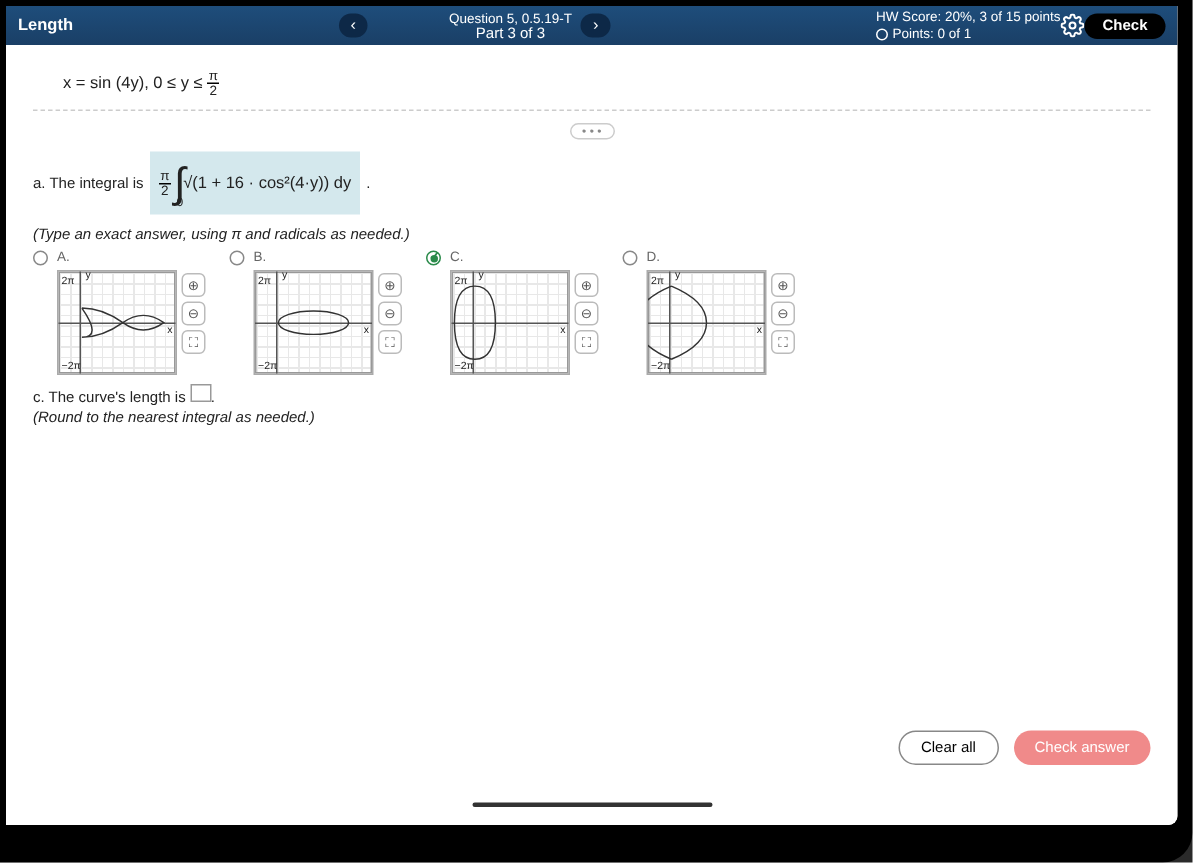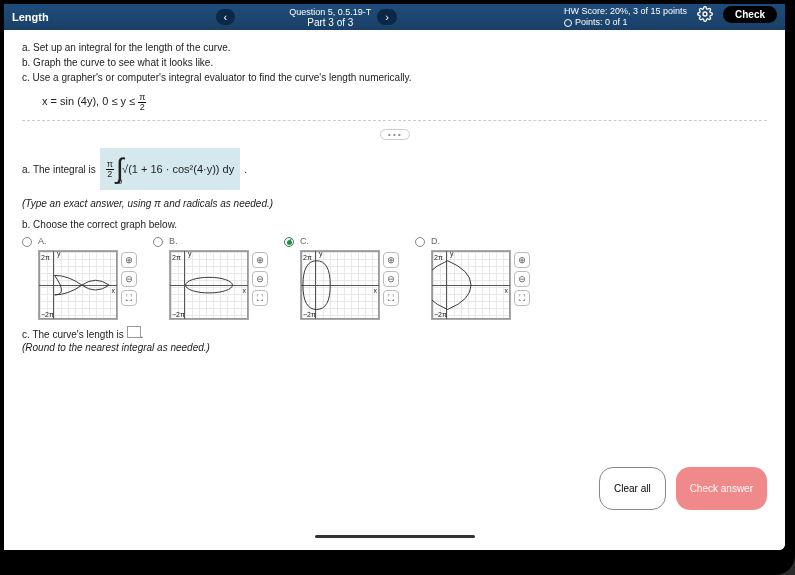--- a/index.html
+++ b/index.html
@@ -5,21 +5,21 @@
     * { margin: 0; padding: 0; box-sizing: border-box; font-family: Arial, sans-serif; }
     body { background: #2a2a2a; width: 795px; height: 575px; overflow: hidden; }
     .tablet-frame { background: #000; padding: 4px 10px 25px 4px; border-radius: 0 0 20px 0; height: 575px; }
     .screen { background: #f5f5f5; border-radius: 0 0 6px 0; height: 546px; overflow: hidden; position: relative; }
     
     .header { background: linear-gradient(#1e4d7b, #1a3f66); color: #fff; height: 26px; display: flex; align-items: center; padding: 0 8px; font-size: 10px; }
     .header-left { font-weight: bold; font-size: 11px; }
     .header-center { flex: 1; display: flex; align-items: center; justify-content: center; gap: 6px; }
     .nav-btn { background: #0d2847; padding: 2px 8px; border-radius: 8px; font-size: 11px; }
     .part-info { text-align: center; margin-left: 48px; }
-    .header-right { display: flex; align-items: flex-start; gap: 10px; }
+    .header-right { display: flex; align-items: center; }
     .score-box { font-size: 9px; line-height: 1.2; }
     .score-circle { display: inline-block; width: 8px; height: 8px; border: 1.5px solid #fff; border-radius: 50%; margin-right: 3px; vertical-align: middle; }
     .settings-icon { width: 16px; height: 16px; }
     .save-btn { background: #000; padding: 3px 12px; border-radius: 10px; font-weight: bold; font-size: 10px; }
     
     .content { background: #fff; padding: 10px 18px; font-size: 10px; color: #222; height: calc(100% - 26px); position: relative; }
     .problem-text { line-height: 1.5; margin-bottom: 8px; }
     .equation { margin: 6px 20px; font-size: 11px; }
     .eq-image-dots { text-align: center; font-size: 8px; color: #888; border: 1px solid #ccc; border-radius: 6px; width: 30px; margin: 4px auto; }
     
@@ -45,21 +45,21 @@
     .graph-axis-x { position: absolute; top: 50%; left: 0; right: 0; height: 1px; background: #555; }
     .graph-axis-y { position: absolute; left: 14px; top: 0; bottom: 0; width: 1px; background: #555; }
     .graph-tools { display: flex; flex-direction: column; gap: 3px; padding-top: 6px; }
     .tool-btn { width: 16px; height: 16px; border: 1px solid #bbb; border-radius: 4px; display: flex; align-items: center; justify-content: center; font-size: 9px; color: #555; }
     .axis-label { position: absolute; font-size: 7px; }
     
     .part-c { margin-top: 6px; }
     .input-box { display: inline-block; width: 14px; height: 12px; border: 1px solid #999; }
     
     .footer-btns { position: absolute; bottom: 40px; right: 18px; display: flex; gap: 10px; }
-    .clear-btn { padding: 15px 14px; border: 1.5px solid #888; border-radius: 14px; background: #fff; font-size: 10px; }
+    .clear-btn { padding: 5px 14px; border: 1.5px solid #888; border-radius: 14px; background: #fff; font-size: 10px; }
     .check-btn { padding: 5px 14px; border: none; border-radius: 14px; background: #f08a8a; color: #fff; font-size: 10px; }
     
     .home-bar { position: absolute; bottom: 12px; left: 50%; transform: translateX(-50%); width: 160px; height: 3px; background: #333; border-radius: 2px; }
     .frac { display: inline-flex; flex-direction: column; align-items: center; vertical-align: middle; font-size: 9px; line-height: 1; }
     .frac .n { border-bottom: 1px solid #000; padding: 0 1px; }
   </style>
 </head>
 <body>
 
 <div class="tablet-frame">
@@ -81,25 +81,20 @@
         </div>
         <svg class="settings-icon" viewBox="0 0 24 24" fill="none" stroke="#fff" stroke-width="2">
             <circle cx="12" cy="12" r="3"></circle>
             <path d="M19.4 15a1.65 1.65 0 0 0 .33 1.82l.06.06a2 2 0 1 1-2.83 2.83l-.06-.06a1.65 1.65 0 0 0-1.82-.33 1.65 1.65 0 0 0-1 1.51V21a2 2 0 1 1-4 0v-.09A1.65 1.65 0 0 0 9 19.4a1.65 1.65 0 0 0-1.82.33l-.06.06a2 2 0 1 1-2.83-2.83l.06-.06a1.65 1.65 0 0 0 .33-1.82 1.65 1.65 0 0 0-1.51-1H3a2 2 0 1 1 0-4h.09A1.65 1.65 0 0 0 4.6 9a1.65 1.65 0 0 0-.33-1.82l-.06-.06a2 2 0 1 1 2.83-2.83l.06.06a1.65 1.65 0 0 0 1.82.33H9a1.65 1.65 0 0 0 1-1.51V3a2 2 0 1 1 4 0v.09a1.65 1.65 0 0 0 1 1.51 1.65 1.65 0 0 0 1.82-.33l.06-.06a2 2 0 1 1 2.83 2.83l-.06.06a1.65 1.65 0 0 0-.33 1.82V9a1.65 1.65 0 0 0 1.51 1H21a2 2 0 1 1 0 4h-.09a1.65 1.65 0 0 0-1.51 1z"></path>
           </svg>
         <span class="save-btn">Check</span>
       </div>
     </div>
 
     <div class="content">
-      <div class="problem-text">
-        <div>a. Set up an integral for the length of the curve.</div>
-        <div>b. Graph the curve to see what it looks like.</div>
-        <div>c. Use a grapher's or computer's integral evaluator to find the curve's length numerically.</div>
-      </div>
       <div class="equation">
         <span>x = sin (4y), 0 ≤ y ≤</span>
         <span class="frac">
             <span class="n">π</span>
             <span>2</span>
           </span>
       </div>
 
       <hr class="dotted">
       <div class="eq-image-dots">• • •</div>
@@ -114,21 +109,20 @@
               </span>
             </span>
           <span class="int-sym">∫</span>
           <span class="int-limits" style="align-self:flex-end;margin-left:-8px;margin-bottom:2px;">0</span>
           <span class="sqrt">√(1 + 16 · cos²(4·y)) dy</span>
         </span>
         <span>.</span>
       </div>
       <div class="hint">(Type an exact answer, using π and radicals as needed.)</div>
 
-      <div class="part-b-text">b. Choose the correct graph below.</div>
 
       <div class="graph-row" id="graph-row">
           <div class="graph-option">
     <div class="graph-radio "></div>
     <div>
       <div class="graph-label">A.</div>
       <div style="display:flex;gap:3px;">
         <div class="graph-box">
           <div class="graph-grid"></div>
           <div class="graph-axis-x"></div>

